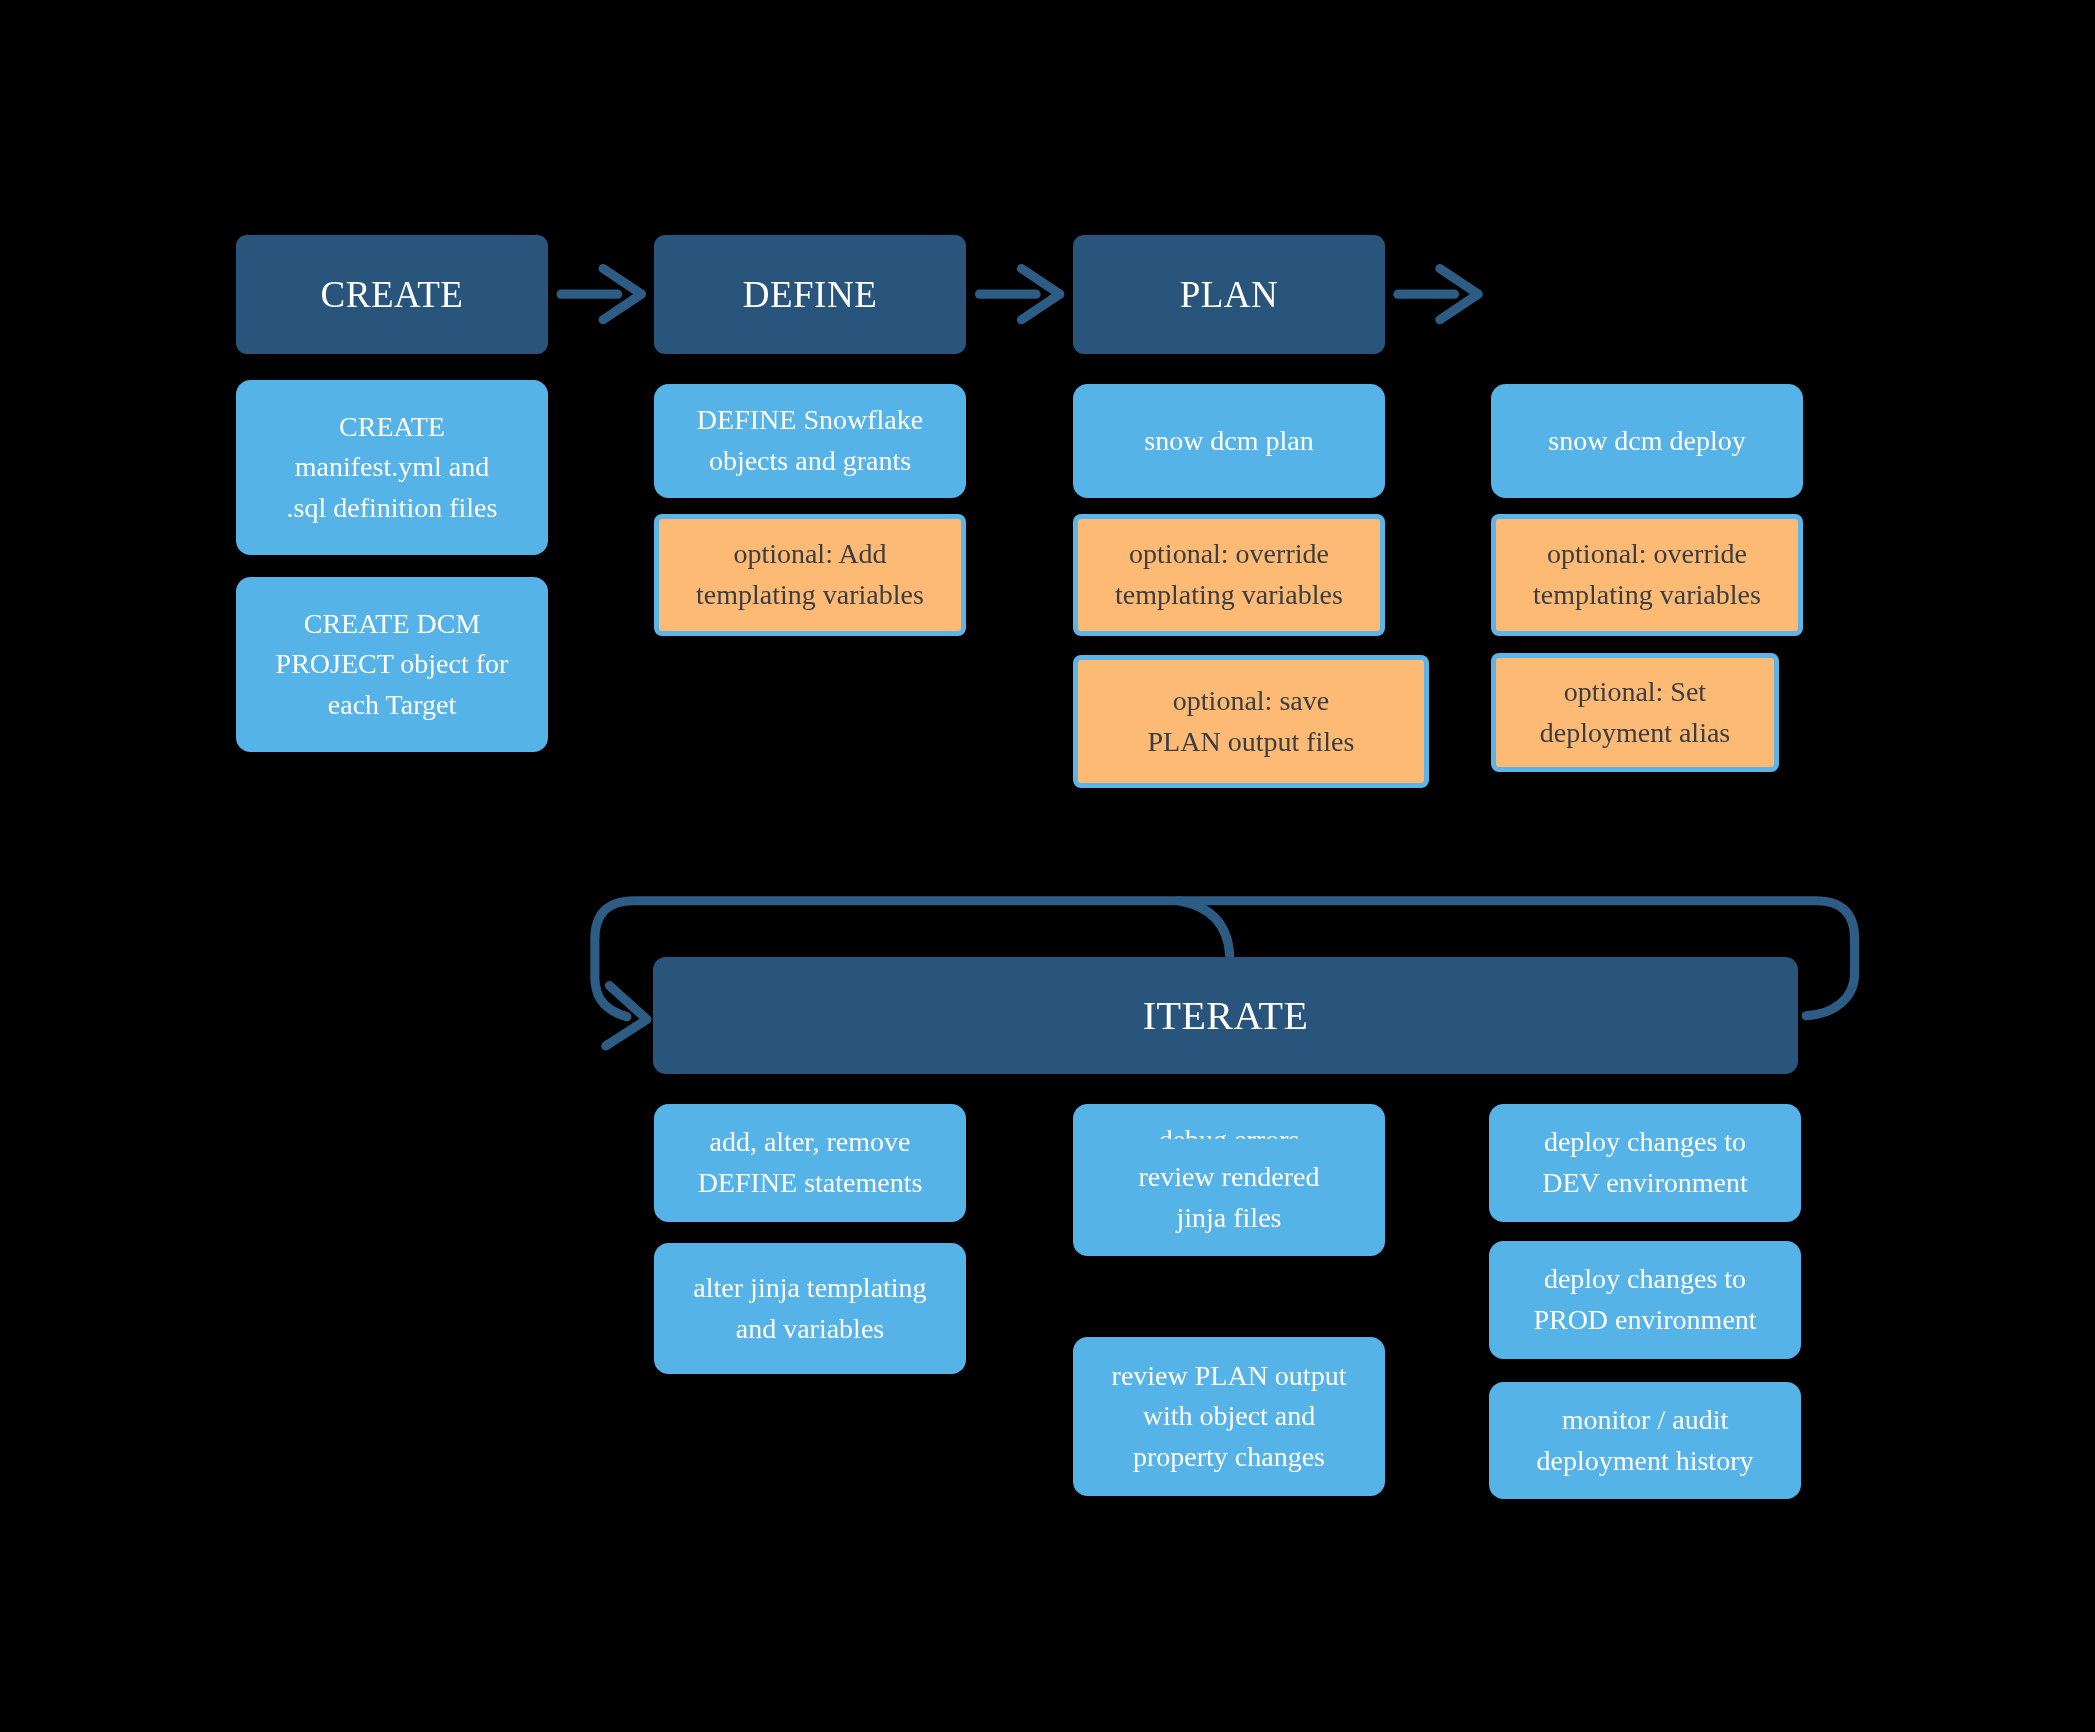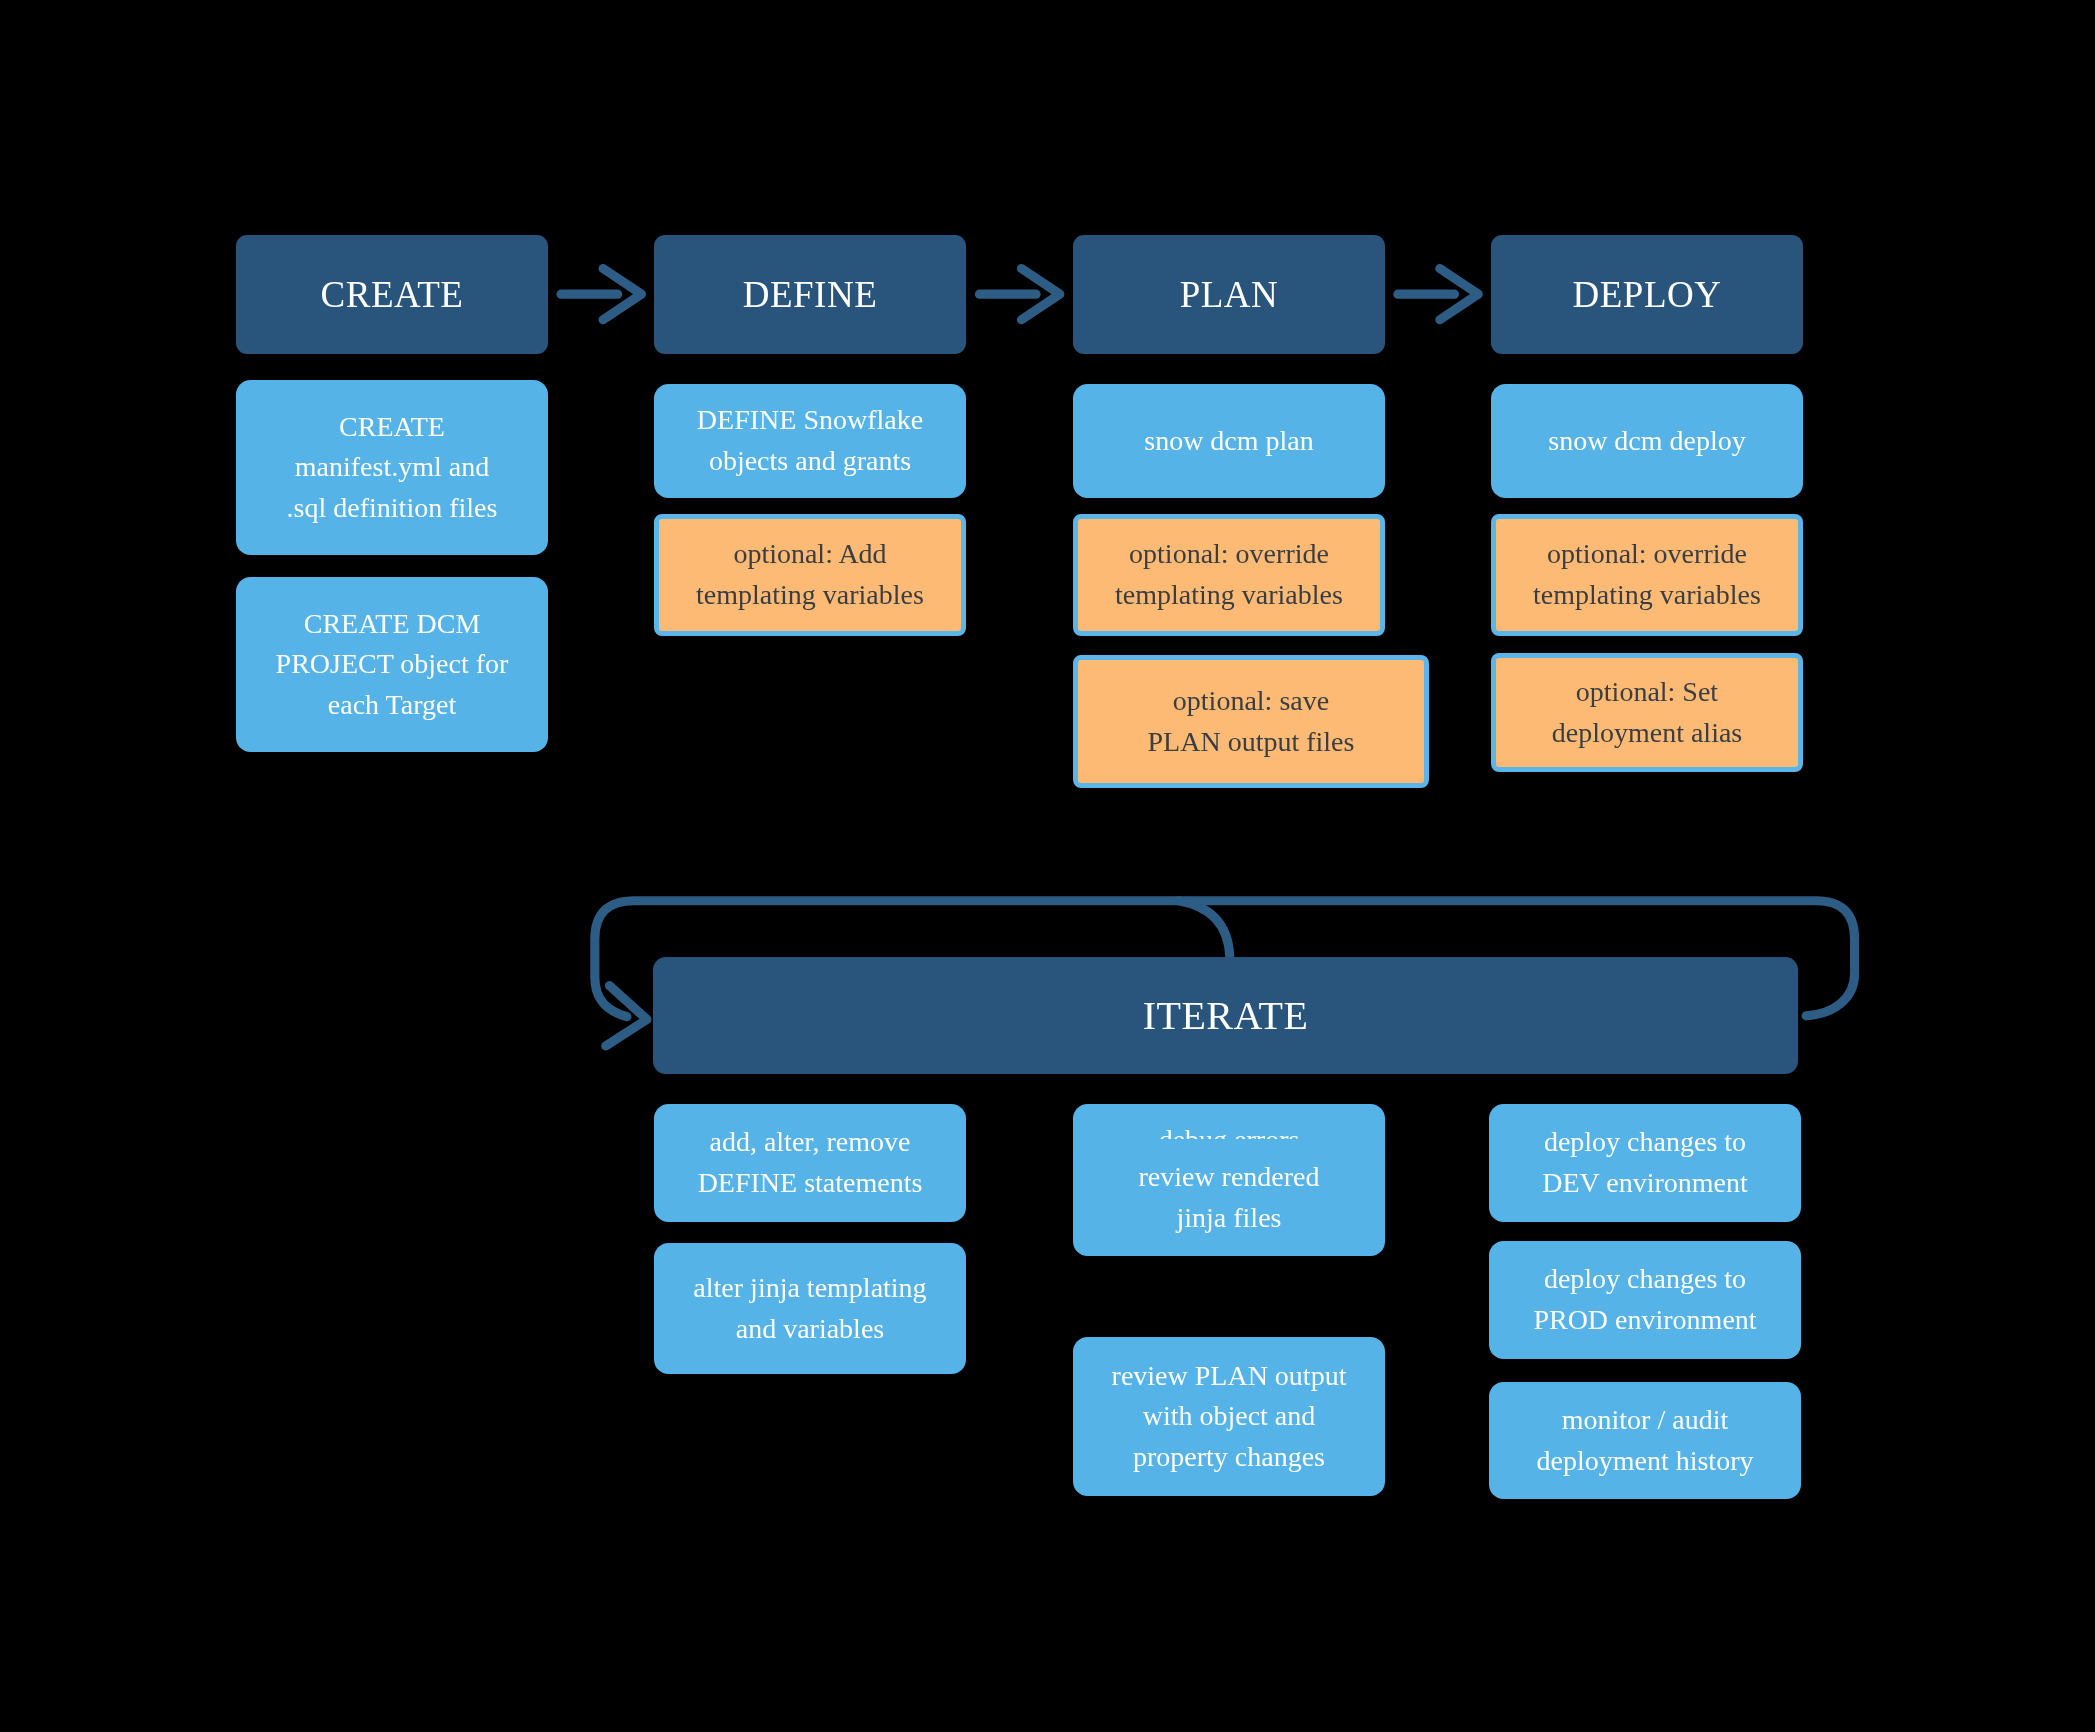--- a/index.html
+++ b/index.html
@@ -94,21 +94,20 @@
                  C 651 1095 665 1107 686 1113"></path>
         <path d="M 667 1079 L 708 1116 L 663 1145"></path>
         <path d="M 1290 986 Q 1343 995 1346 1046"></path>
       </g>
     </g>
   </svg>
 
   <div class="box stage" style="left:236px; top:235px; width:312px; height:119px;">CREATE</div>
   <div class="box stage" style="left:654px; top:235px; width:312px; height:119px;">DEFINE</div>
   <div class="box stage" style="left:1073px; top:235px; width:312px; height:119px;">PLAN</div>
-  <div class="box stage" style="left:1491px; top:235px; width:312px; height:119px;">DEPLOY</div>
 
   <div class="box step" style="left:236px; top:380px; width:312px; height:175px;">CREATE
 manifest.yml and
 .sql definition files</div>
   <div class="box step" style="left:236px; top:577px; width:312px; height:175px;">CREATE DCM
 PROJECT object for
 each Target</div>
 
   <div class="box step" style="left:654px; top:384px; width:312px; height:114px;">DEFINE Snowflake
 objects and grants</div>
@@ -117,21 +116,21 @@
 
   <div class="box step" style="left:1073px; top:384px; width:312px; height:114px;">snow dcm plan</div>
   <div class="box opt" style="left:1073px; top:514px; width:312px; height:122px;">optional: override
 templating variables</div>
   <div class="box opt" style="left:1073px; top:655px; width:356px; height:133px;">optional: save
 PLAN output files</div>
 
   <div class="box step" style="left:1491px; top:384px; width:312px; height:114px;">snow dcm deploy</div>
   <div class="box opt" style="left:1491px; top:514px; width:312px; height:122px;">optional: override
 templating variables</div>
-  <div class="box opt" style="left:1491px; top:653px; width:312px; height:119px;">optional: Set
+  <div class="box opt" style="left:1491px; top:653px; width:288px; height:119px;">optional: Set
 deployment alias</div>
 
   <div class="box iterate-bar" style="left:653px; top:957px; width:1145px; height:117px;">ITERATE</div>
 
   <div class="box step" style="left:654px; top:1104px; width:312px; height:118px;">add, alter, remove
 DEFINE statements</div>
   <div class="box step" style="left:654px; top:1243px; width:312px; height:131px;">alter jinja templating
 and variables</div>
 
   <div class="box step" style="left:1073px; top:1104px; width:312px; height:72px;">debug errors</div>

